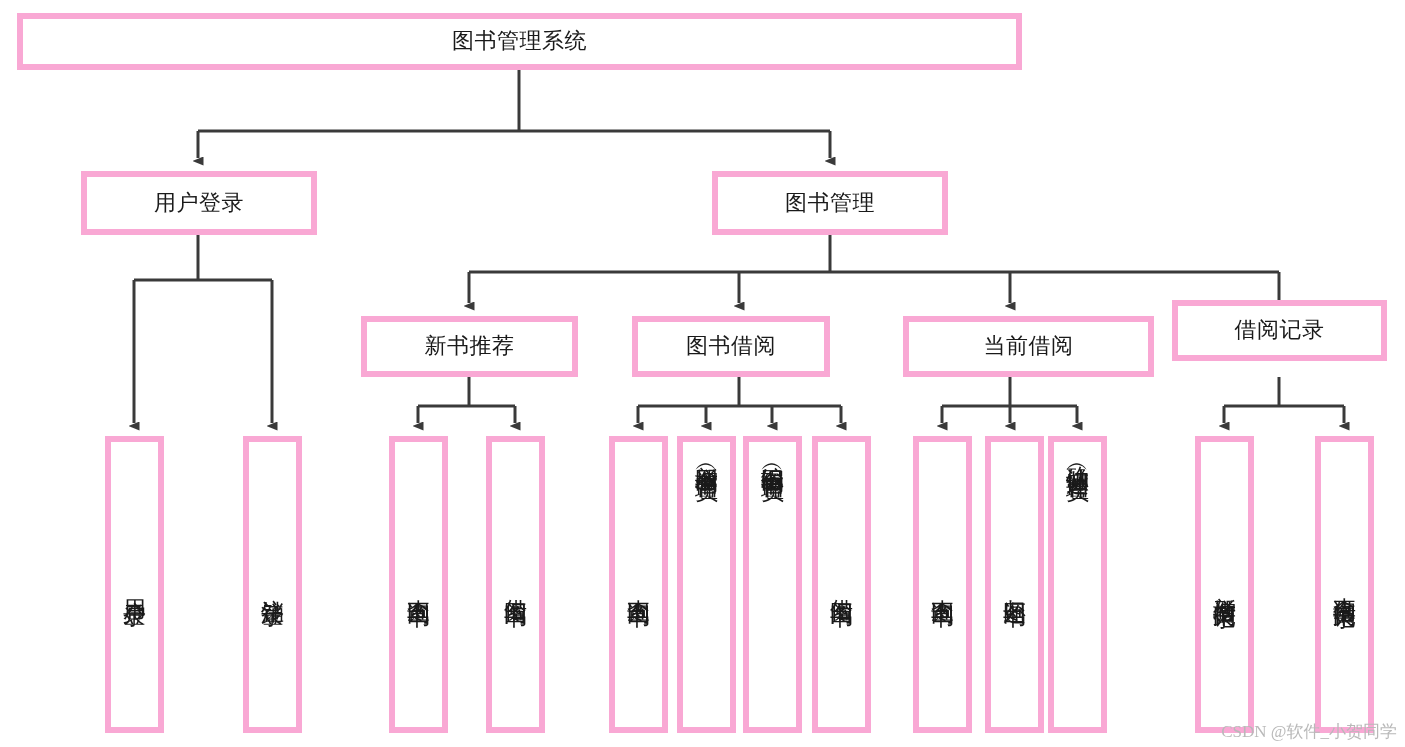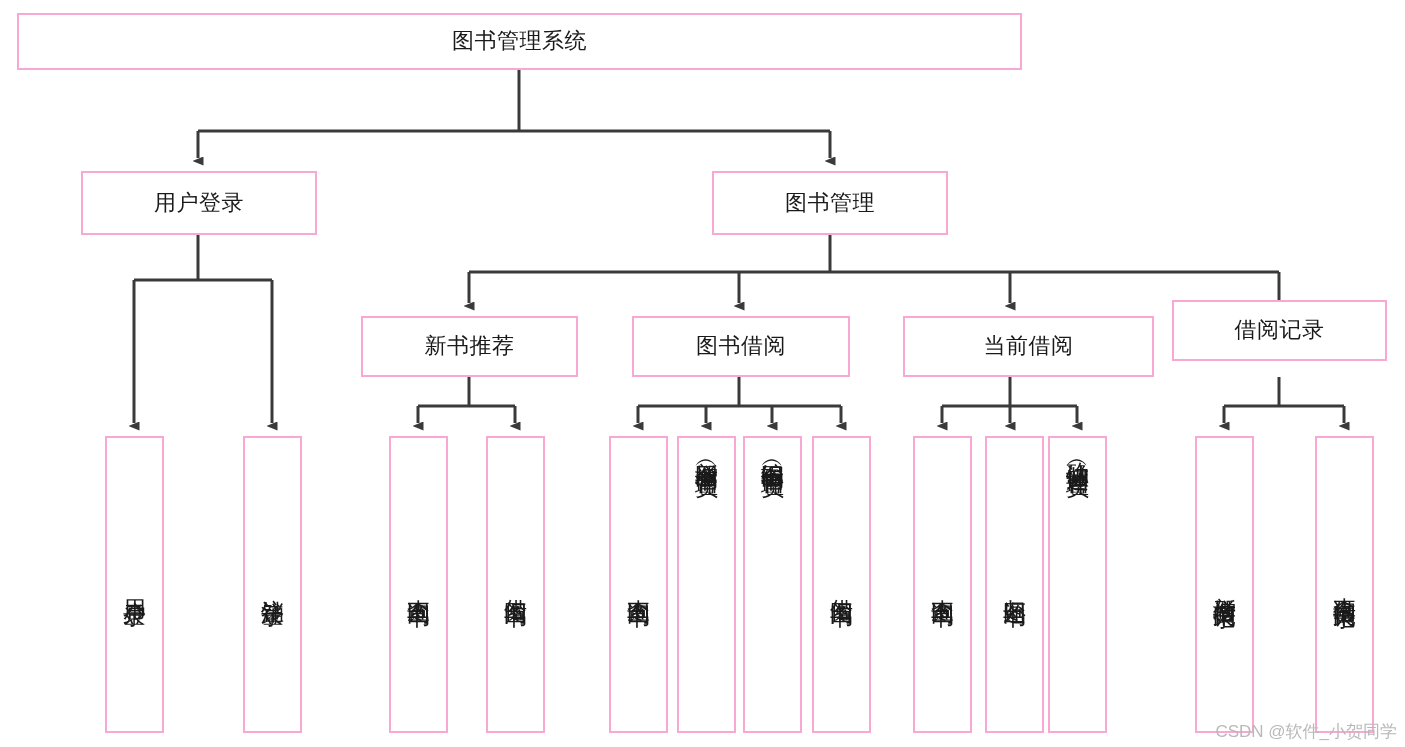--- a/index.html
+++ b/index.html
@@ -22,21 +22,21 @@
     position: absolute;
     left: 0;
     top: 0;
     width: 1405px;
     height: 747px;
     pointer-events: none;
   }
   .node {
     position: absolute;
     box-sizing: border-box;
-    border: 2px solid #f9a8d4;
+    border: 6px solid #f9a8d4;
     background: #ffffff;
     color: #1a1a1a;
     display: flex;
     align-items: center;
     justify-content: center;
     text-align: center;
     z-index: 2;
   }
   .node-label {
     display: block;
@@ -65,21 +65,21 @@
     align-items: flex-start;
   }
   .watermark {
     position: absolute;
     right: 8px;
     bottom: 4px;
     font-size: 17px;
     color: #b9b9b9;
     z-index: 5;
     white-space: nowrap;
-    font-family: Liberation Sans, sans-serif;
+    font-family: Liberation Serif, serif;
   }
 </style>
 </head>
 <body>
 
 <div id="canvas">
 
   <svg id="wires" viewBox="0 0 1405 747" xmlns="http://www.w3.org/2000/svg">
     <defs>
       <marker id="arrowhead" markerWidth="9" markerHeight="11" refX="1.5" refY="5.5" orient="auto" markerUnits="userSpaceOnUse">
@@ -137,21 +137,21 @@
   <div class="node horiz" style="left:81px; top:171px; width:236px; height:64px;">
     <span class="node-label">用户登录</span>
   </div>
   <div class="node horiz" style="left:712px; top:171px; width:236px; height:64px;">
     <span class="node-label">图书管理</span>
   </div>
 
   <div class="node horiz" style="left:361px; top:316px; width:217px; height:61px;">
     <span class="node-label">新书推荐</span>
   </div>
-  <div class="node horiz" style="left:632px; top:316px; width:218px; height:61px;">
+  <div class="node horiz" style="left:632px; top:316px; width:198px; height:61px;">
     <span class="node-label">图书借阅</span>
   </div>
   <div class="node horiz" style="left:903px; top:316px; width:251px; height:61px;">
     <span class="node-label">当前借阅</span>
   </div>
   <div class="node horiz" style="left:1172px; top:300px; width:215px; height:61px;">
     <span class="node-label">借阅记录</span>
   </div>
 
   <div class="node vert" style="left:105px; top:436px; width:59px; height:297px;">

